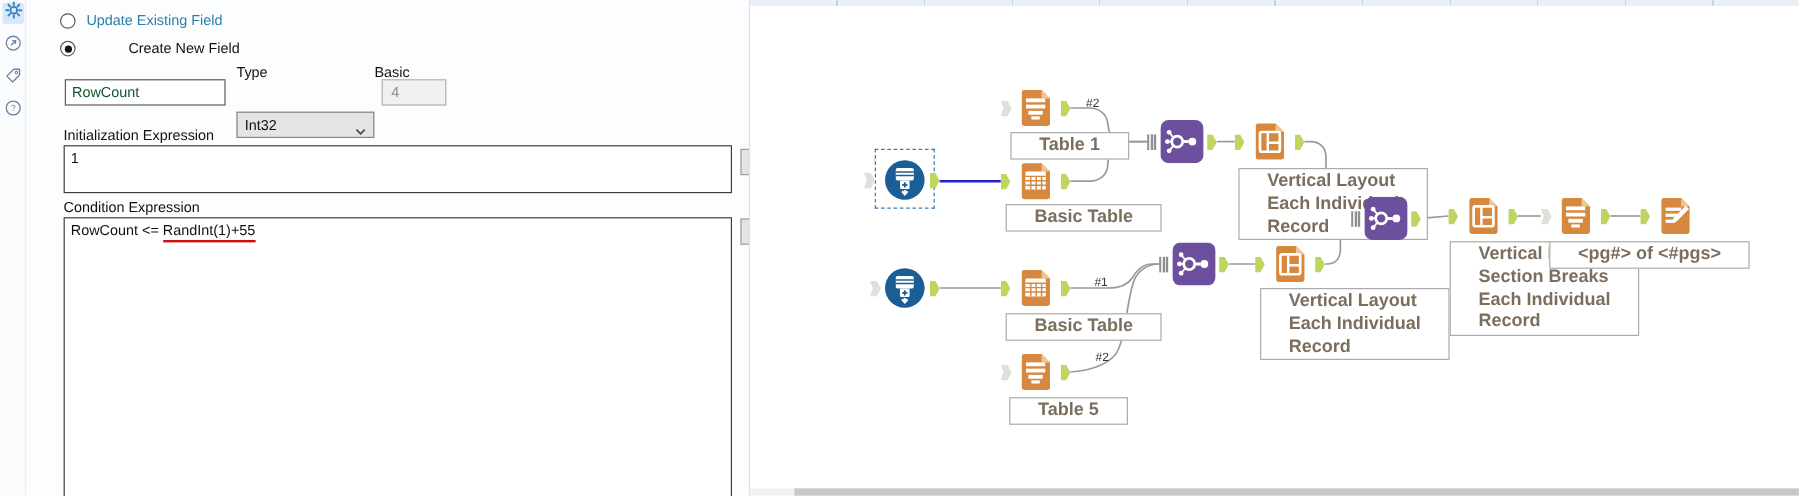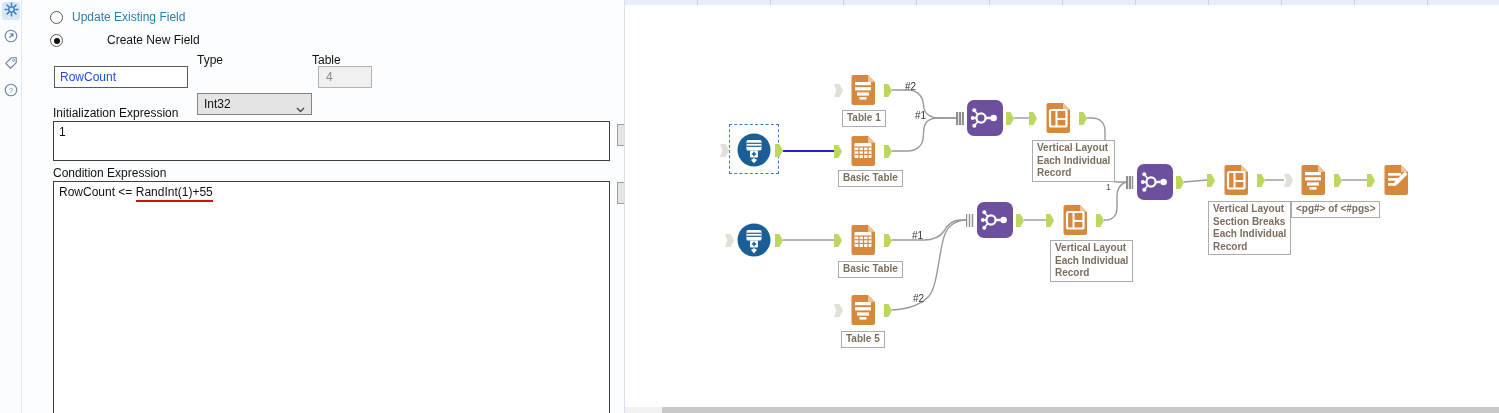--- a/index.html
+++ b/index.html
@@ -17,21 +17,21 @@
   .config { position:absolute; left:22px; top:0; width:603px; height:413px;
     background:#FCFDFE; font-size:12px; color:#111; }
   .radio-row { position:absolute; left:28px; display:flex; align-items:flex-end; gap:9px; }
   .radio { width:13px; height:13px; border:1px solid #5A5A5A; border-radius:50%;
     background:#fff; position:relative; flex:0 0 auto; }
   .radio.checked::after { content:""; position:absolute; left:2.5px; top:2.5px;
     width:6px; height:6px; border-radius:50%; background:#111; }
   .lbl-teal { color:#2E7EA6; }
   .fld-label { position:absolute; font-size:12px; color:#111; }
   .txt-input { position:absolute; border:1px solid #5A5A5A; background:#fff;
-    font-family:"Liberation Sans",sans-serif; font-size:12px; padding:2px 5px; color:#1d4ed8; }
+    font-family:"Liberation Sans",sans-serif; font-size:12px; padding:2px 5px; color:#14532d; }
   .dropdown { position:absolute; left:175px; top:66px; width:115px; height:22px;
     background:#E4E4E4; border:1px solid #858585; display:flex; align-items:center;
     padding-left:6px; font-size:12px; color:#111;margin-top:27px; }
   .dropdown .chev { position:absolute; right:6px; top:8px; }
   .disabled-input { position:absolute; left:296px; top:66px; width:54px; height:22px;
     background:#F0F0F0; border:1px solid #B3B3B3; color:#8A8A8A; font-size:12px;
     display:flex; align-items:center; padding-left:7px; }
   .expr-box { position:absolute; left:31px; width:557px; background:#fff;
     border:1px solid #3F3F3F; font-size:12px; padding:3px 5px; color:#111; }
   .dots-btn { position:absolute; left:595px; width:25px; height:22px; background:#E4E4E4;
@@ -56,21 +56,21 @@
     clip-path:polygon(0 0,55% 0,100% 50%,55% 100%,0 100%);
     filter:drop-shadow(0 0 0.6px #6E8F1F); }
   .anchor-gray { width:9px; height:13px; background:#E2DFD8;
     clip-path:polygon(0 0,62% 0,100% 50%,62% 100%,0 100%,26% 50%);
     filter:drop-shadow(0 0 0.6px #8F8B83); }
   .anchor-multi { width:8px; height:13px;
     background:repeating-linear-gradient(90deg,#8F8F8F 0 1.5px,#E6E6E6 1.5px 3px); }
   .sel-box { position:absolute; left:729px; top:124px; width:50px; height:50px;
     border:1.5px dashed #3A7BBF; }
   .anno { position:absolute; background:#fff; border:1px solid #ABABAB;
-    padding:1px 4px; font-size:10px; font-weight:600; color:#7C6E5E;
+    padding:1px 23px; font-size:15px; font-weight:600; color:#7C6E5E;
     white-space:pre-line; line-height:1.25; }
   .wire-lbl { position:absolute; font-size:10px; color:#333; }
   .wire-lbl.small { font-size:9px; color:#555; }
 </style>
 </head>
 <body>
 
 <div class="rail">
   <div class="rail-btn sel" style="top:2px;">
     <span>
@@ -111,21 +111,21 @@
   <div class="radio-row" style="top:10px;">
     <span class="radio"></span>
     <span class="lbl-teal">Update Existing Field</span>
   </div>
   <div class="radio-row" style="top:33px;gap:44px;">
     <span class="radio checked"></span>
     <span>Create New Field</span>
   </div>
 
   <div class="fld-label" style="left:175px; top:53px;">Type</div>
-  <div class="fld-label" style="left:290px; top:53px;">Table</div>
+  <div class="fld-label" style="left:290px; top:53px;">Basic</div>
 
   <input class="txt-input" style="left: 32px; top: 66px; width: 134px; height: 22px;" value="RowCount">
 
   <div class="dropdown">
     <span>Int32</span>
     <span class="chev">
       <svg width="9" height="6" viewBox="0 0 9 6">
           <path d="M1 1l3.5 3.5L8 1" fill="none" stroke="#444" stroke-width="1.3"></path>
         </svg>
     </span>

